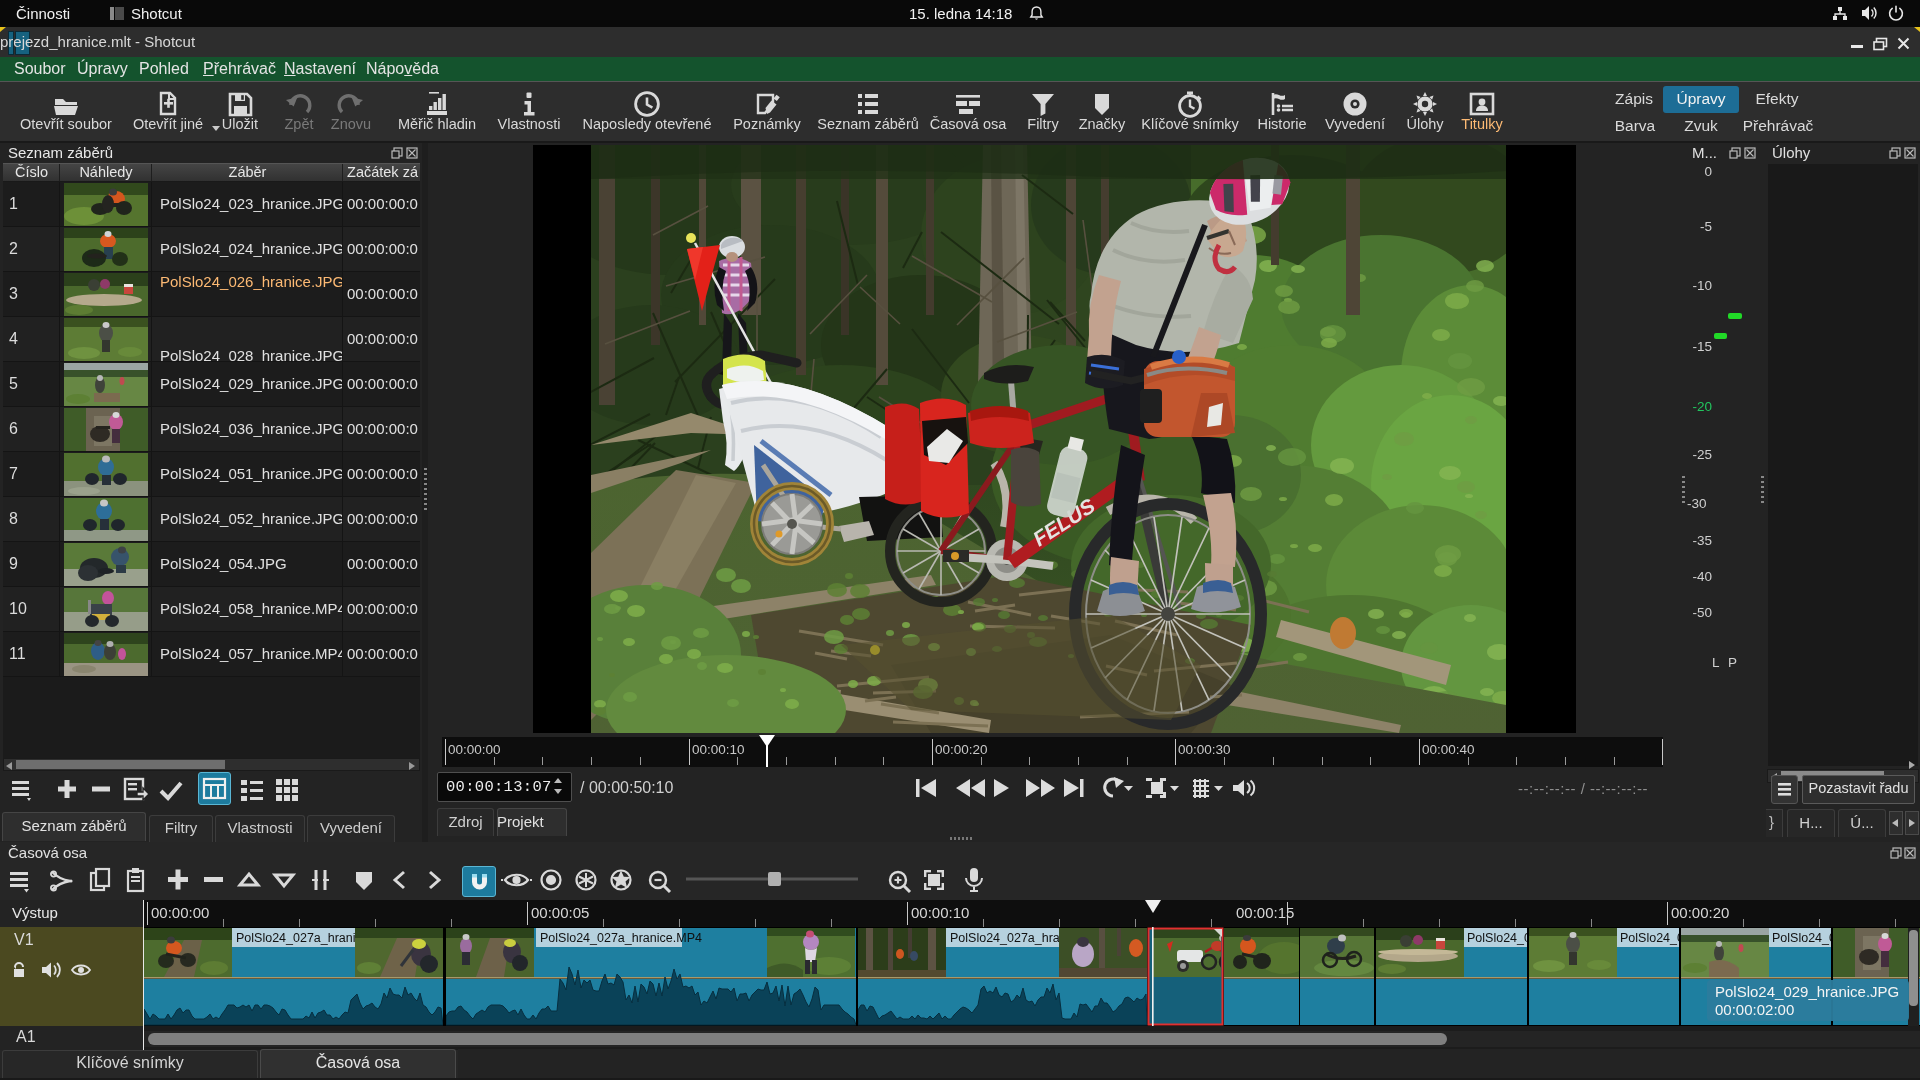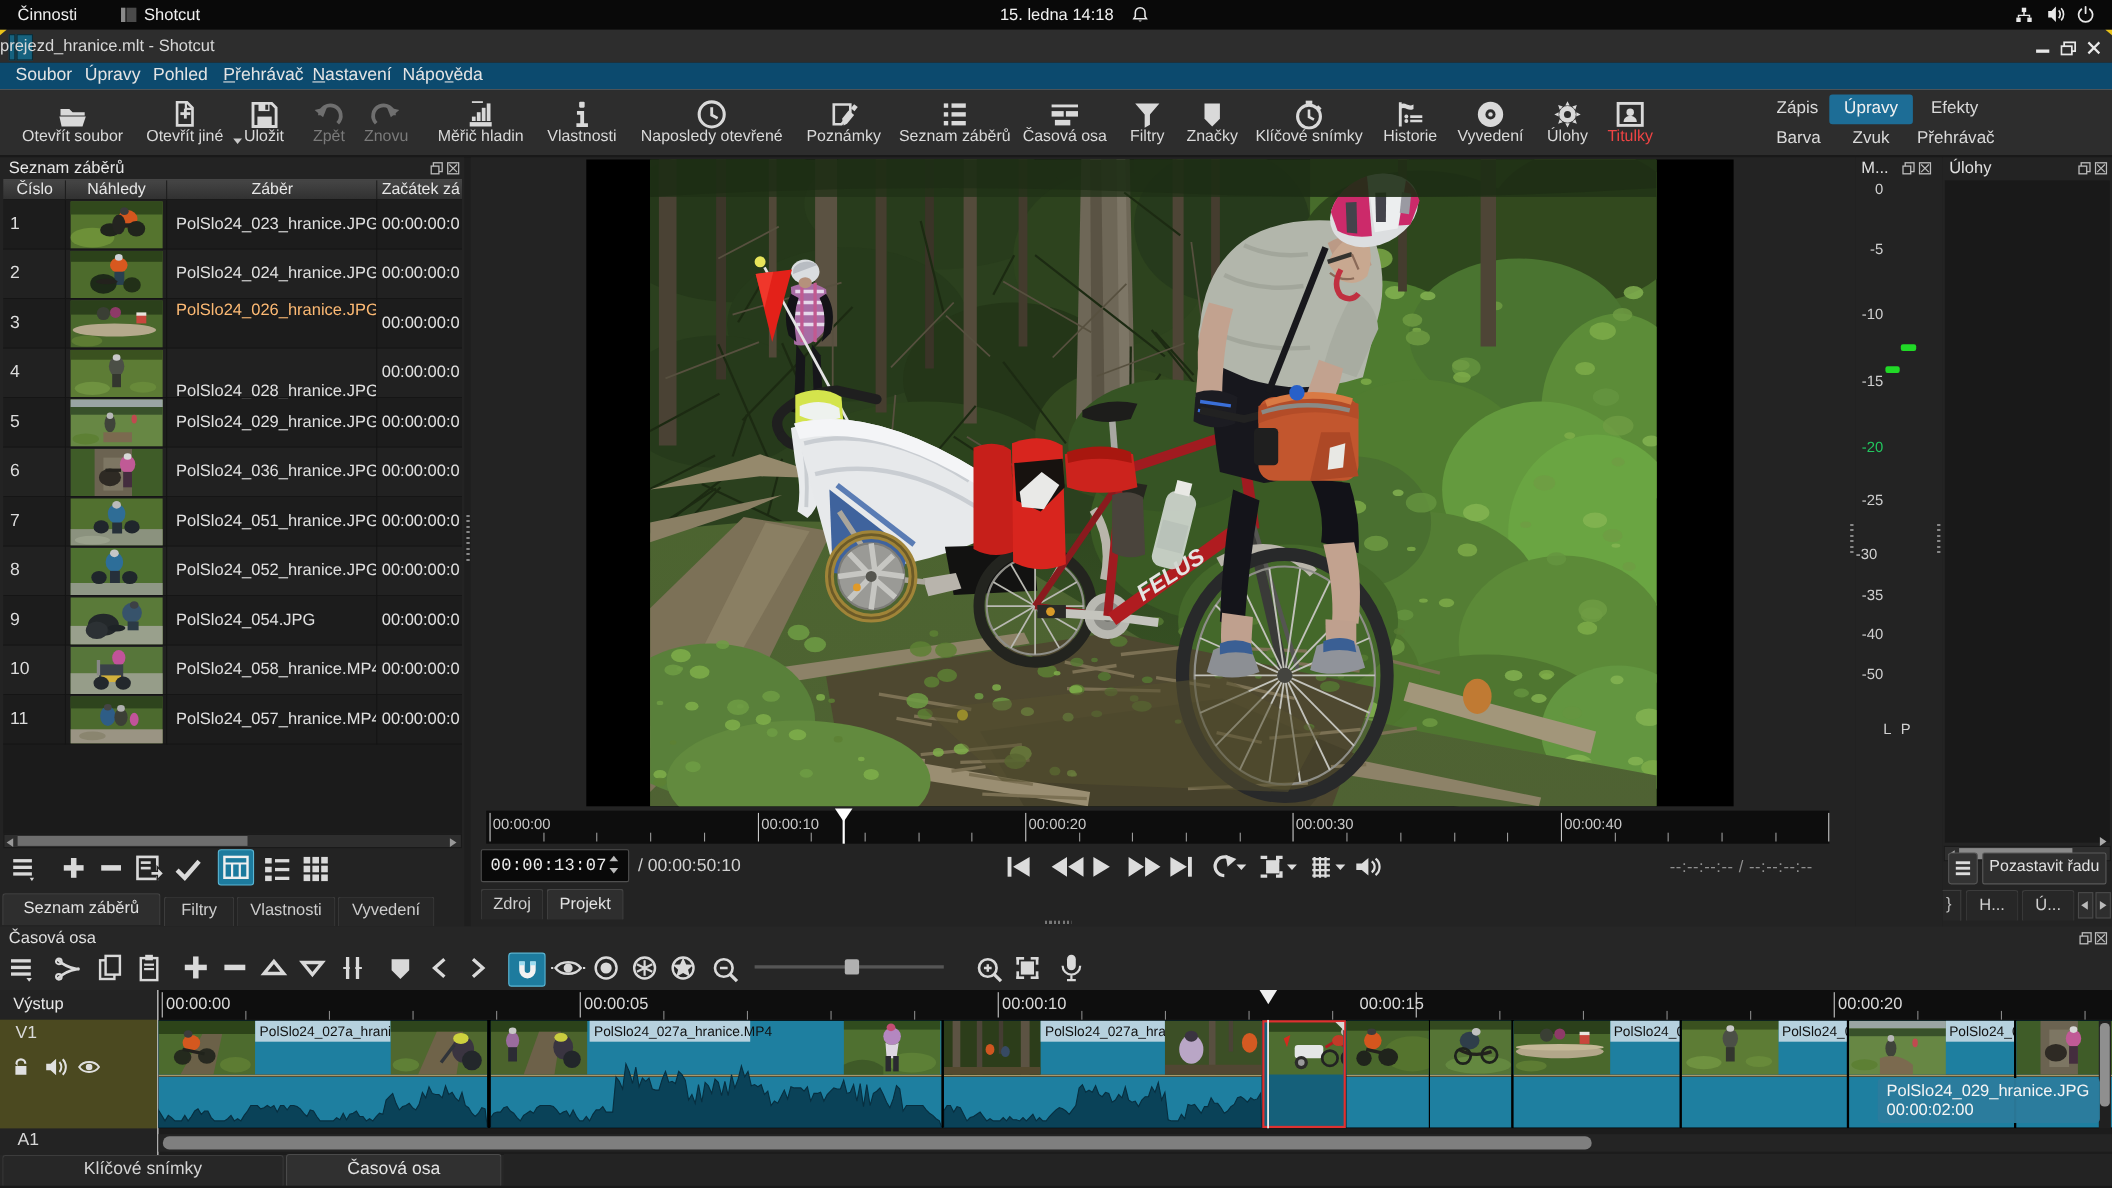--- a/index.html
+++ b/index.html
@@ -47,21 +47,21 @@
   <div class="abs" style="left:1851px;top:18px;width:12px;height:3px;background:#e8e8e8;"></div>
   <svg class="abs" style="left:1873px;top:10px;" width="15" height="14" viewBox="0 0 15 14">
       <rect x="3.5" y="1.5" width="10" height="8" fill="none" stroke="#e8e8e8" stroke-width="1.6"></rect>
       <rect x="1" y="5" width="9.5" height="7.5" fill="#2d2d2d" stroke="#e8e8e8" stroke-width="1.6"></rect>
     </svg>
   <svg class="abs" style="left:1897px;top:10px;" width="13" height="13" viewBox="0 0 13 13">
       <path d="M1.5 1.5 L11.5 11.5 M11.5 1.5 L1.5 11.5" stroke="#e8e8e8" stroke-width="2"></path>
     </svg>
 </div>
 
-<div class="abs" style="left:0;top:57px;width:1920px;height:25px;background:#0c4a6e;font-size:16px;color:#e4e4e4;">
+<div class="abs" style="left:0;top:57px;width:1920px;height:25px;background:#14532d;font-size:16px;color:#e4e4e4;">
   <span class="abs" style="left:14px;top:3px;">Soubor</span>
   <span class="abs" style="left:77px;top:3px;">Úpravy</span>
   <span class="abs" style="left:139px;top:3px;">Pohled</span>
   <span class="abs" style="left:203px;top:3px;"><u>P</u>řehrávač</span>
   <span class="abs" style="left:284px;top:3px;"><u>N</u>astavení</span>
   <span class="abs" style="left:366px;top:3px;">Nápo<u>v</u>ěda</span>
 </div>
 <div class="abs" style="left:0;top:81px;width:1920px;height:1px;background:#555;"></div>
 
 <div id="toolbar" class="abs" style="left:0;top:82px;width:1920px;height:59px;background:#2d2d2d;">
@@ -205,21 +205,21 @@
       </svg>
     </div>
   <div class="abs" style="left:1400px;top:34px;width:50px;text-align:center;font-size:14.5px;color:#d9d9d9;">Úlohy</div>
   <div class="abs" style="left:1468px;top:8px;width:28px;height:28px;">
       <svg width="28" height="28" viewBox="0 0 28 28">
         <rect x="3" y="4" width="22" height="20" fill="none" stroke="#d9d9d9" stroke-width="2.6"></rect>
         <circle cx="14" cy="12" r="3.4" fill="#d9d9d9"></circle>
         <path d="M8 21 c0-4 3-5.5 6-5.5 s6 1.5 6 5.5 Z" fill="#d9d9d9"></path>
       </svg>
     </div>
-  <div class="abs" style="left:1449px;top:34px;width:66px;text-align:center;font-size:14.5px;color:#ef4444;">Titulky</div>
+  <div class="abs" style="left:1449px;top:34px;width:66px;text-align:center;font-size:14.5px;color:#fdba74;">Titulky</div>
   <div class="abs" style="left:212px;top:44px;width:0;height:0;border-left:4px solid transparent;border-right:4px solid transparent;border-top:5px solid #c9c9c9;"></div>
   <div class="abs" style="left:1607px;top:4px;width:54px;height:26px;font-size:15.5px;color:#dadada;text-align:center;padding-top:4px;">Zápis</div>
   <div class="abs" style="left:1663px;top:4px;width:76px;height:27px;background:#1d6d96;border-radius:3px;font-size:15.5px;color:#f2f2f2;text-align:center;padding-top:4px;">Úpravy</div>
   <div class="abs" style="left:1745px;top:4px;width:64px;height:26px;font-size:15.5px;color:#dadada;text-align:center;padding-top:4px;">Efekty</div>
   <div class="abs" style="left:1610px;top:35px;width:50px;height:22px;font-size:15.5px;color:#dadada;text-align:center;">Barva</div>
   <div class="abs" style="left:1678px;top:35px;width:46px;height:22px;font-size:15.5px;color:#dadada;text-align:center;">Zvuk</div>
   <div class="abs" style="left:1738px;top:35px;width:80px;height:22px;font-size:15.5px;color:#dadada;text-align:center;">Přehrávač</div>
 </div>
 <div class="abs" style="left:0;top:141px;width:1920px;height:2px;background:#191919;"></div>
 
@@ -956,21 +956,21 @@
         </g>
 <path d="M306 11 h9 l-4.5 5 Z"></path>
 <path d="M325 10 h5 l6-5 v16 l-6-5 h-5 Z"></path>
 <path d="M339 8 a6 6 0 0 1 0 10 M342.5 5.5 a9.5 9.5 0 0 1 0 15" fill="none" stroke="#dcdcdc" stroke-width="2"></path>
 </g>
     </svg>
   <div class="abs" style="left:1090px;top:637px;font-size:15px;color:#8f8f8f;letter-spacing:0.5px;">--:--:--:--  /  --:--:--:--</div>
   <div class="abs" style="left:9px;top:665px;width:57px;height:28px;background:#272727;border:1px solid #3c3c3c;border-bottom:0;border-radius:3px 3px 0 0;"></div>
   <div class="abs" style="left:9px;top:670px;width:57px;text-align:center;font-size:15px;color:#d0d0d0;">Zdroj</div>
   <div class="abs" style="left:69px;top:665px;width:70px;height:28px;background:#2e2e2e;border:1px solid #454545;border-bottom:0;border-radius:3px 3px 0 0;"></div>
-  <div class="abs" style="left:69px;top:670px;width:70px;text-align:center;font-size:15px;color:#e2e2e2;">Projekt</div>
+  <div class="abs" style="left:69px;top:670px;width:70px;text-align:left;font-size:15px;color:#e2e2e2;">Projekt</div>
   <div class="abs" style="left:522px;top:694px;width:24px;height:3px;background:repeating-linear-gradient(90deg,#777 0 2px,transparent 2px 4px);"></div>
 </div>
 
 <div id="meter" class="abs" style="left:1687px;top:143px;width:79px;height:699px;background:#232323;">
   <div class="abs" style="left:5px;top:1px;font-size:15px;color:#e0e0e0;">M...</div>
   <svg class="abs" style="left:42px;top:4px;" width="12" height="12" viewBox="0 0 12 12">
       <rect x="3" y="1" width="8" height="8" fill="none" stroke="#bbb" stroke-width="1.2"></rect>
       <rect x="1" y="4" width="7" height="7" fill="#232323" stroke="#bbb" stroke-width="1.2"></rect>
     </svg>
   <svg class="abs" style="left:57px;top:4px;" width="12" height="12" viewBox="0 0 12 12">

